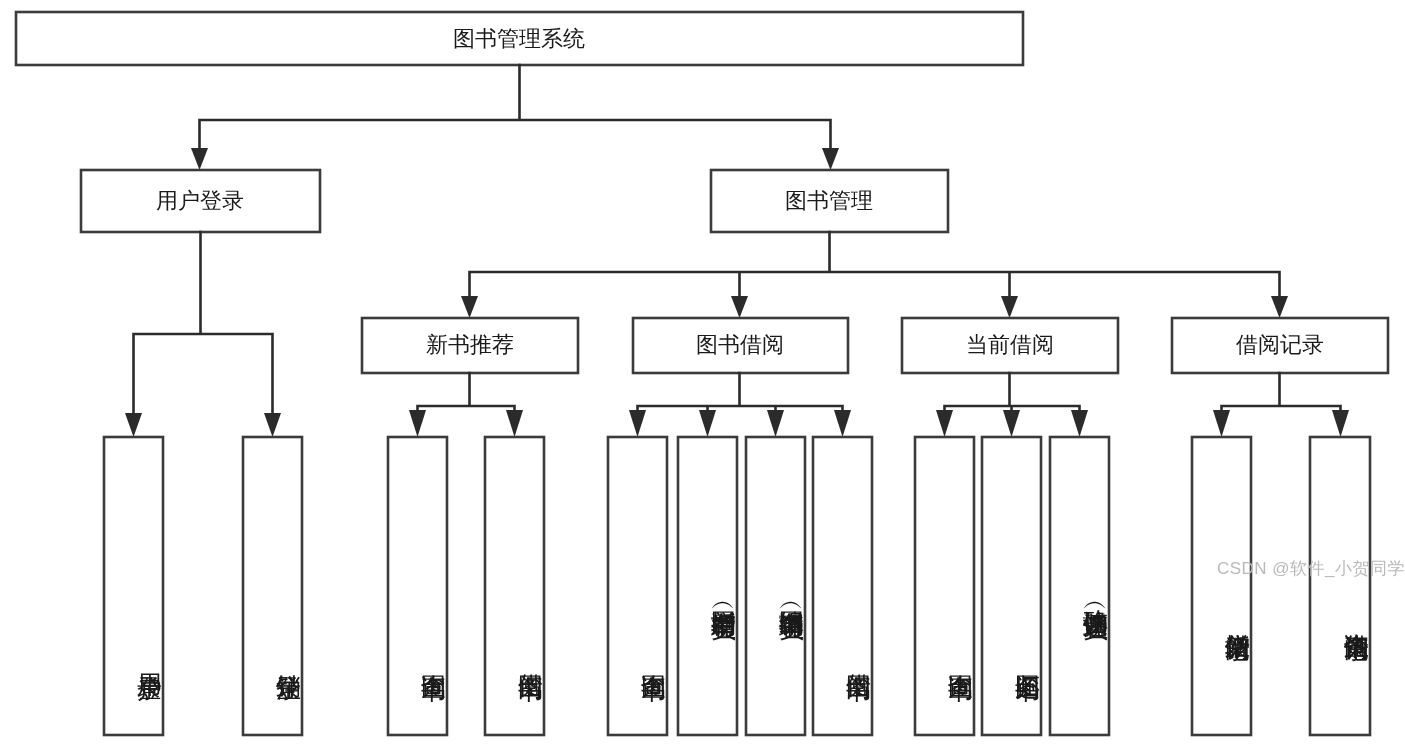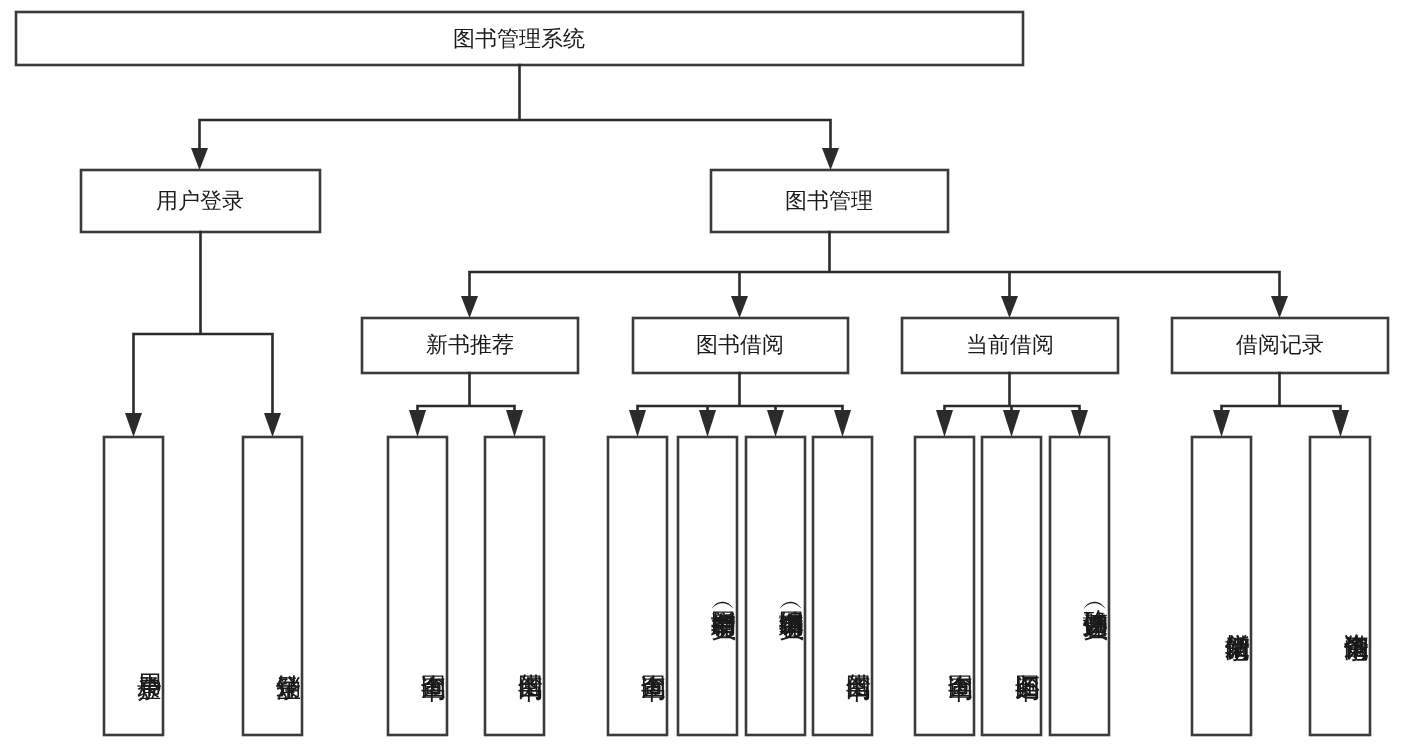--- a/index.html
+++ b/index.html
@@ -175,14 +175,15 @@
   <div class="leaf-label" style="left:915px; top:437px; width:59px; height:298px; padding-top:70px;">查询图书</div>
 
   <div class="leaf-label" style="left:982px; top:437px; width:59px; height:298px; padding-top:70px;">归还图书</div>
 
   <div class="leaf-label" style="left:1050px; top:437px; width:59px; height:298px; padding-top:8px;">确认归还（管理员）</div>
 
   <div class="leaf-label" style="left:1192px; top:437px; width:59px; height:298px; padding-top:30px;">新增借阅记录</div>
 
   <div class="leaf-label" style="left:1310px; top:437px; width:60px; height:298px; padding-top:30px;">查询借阅记录</div>
 
+  <div class="watermark">CSDN @软件_小贺同学</div>
 
 </div>
 
 </body></html>

